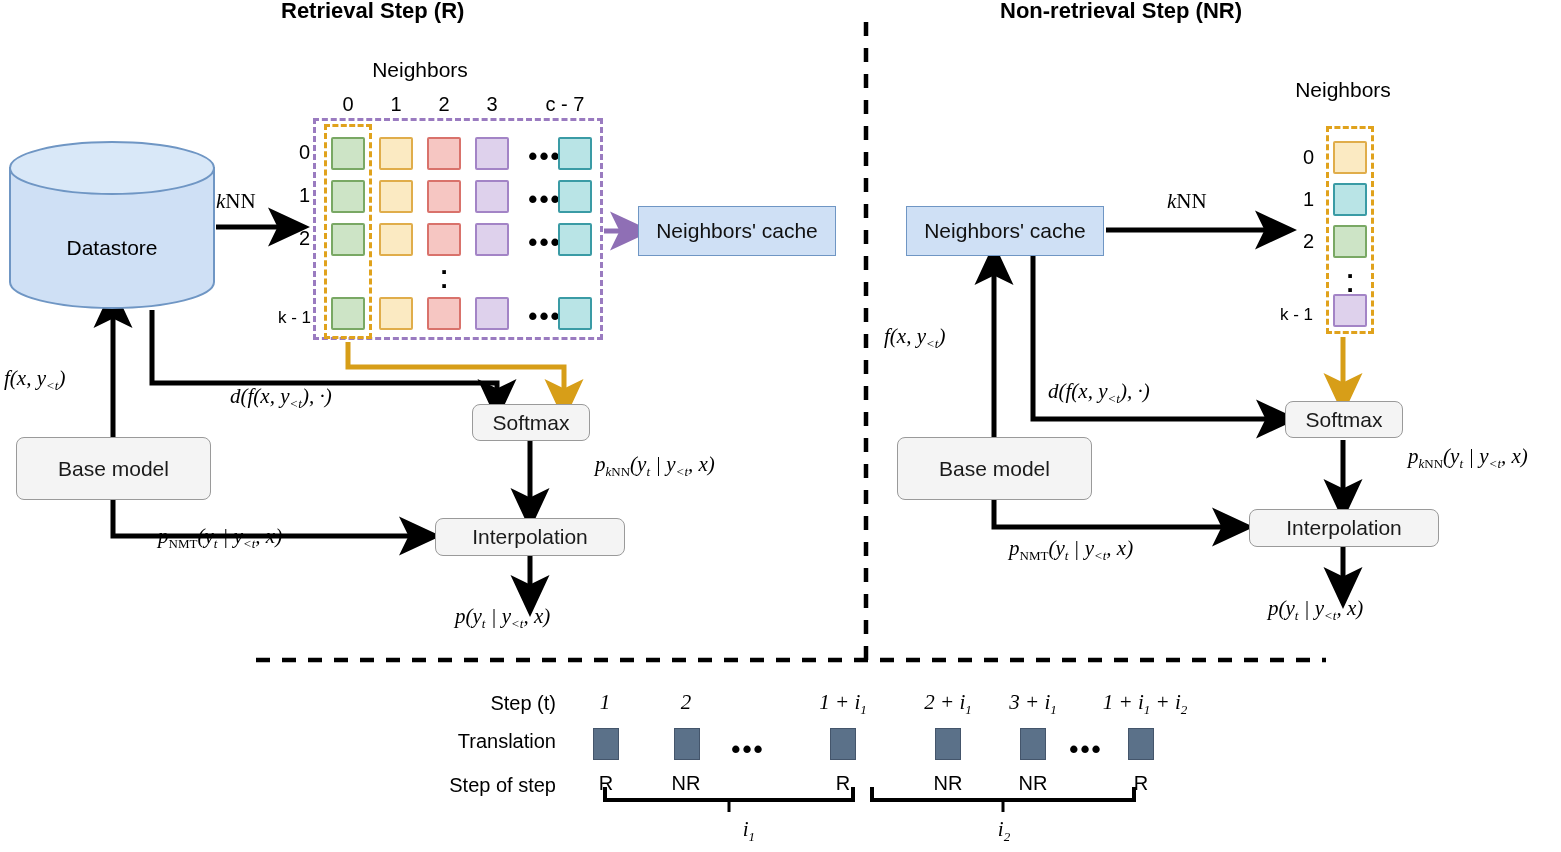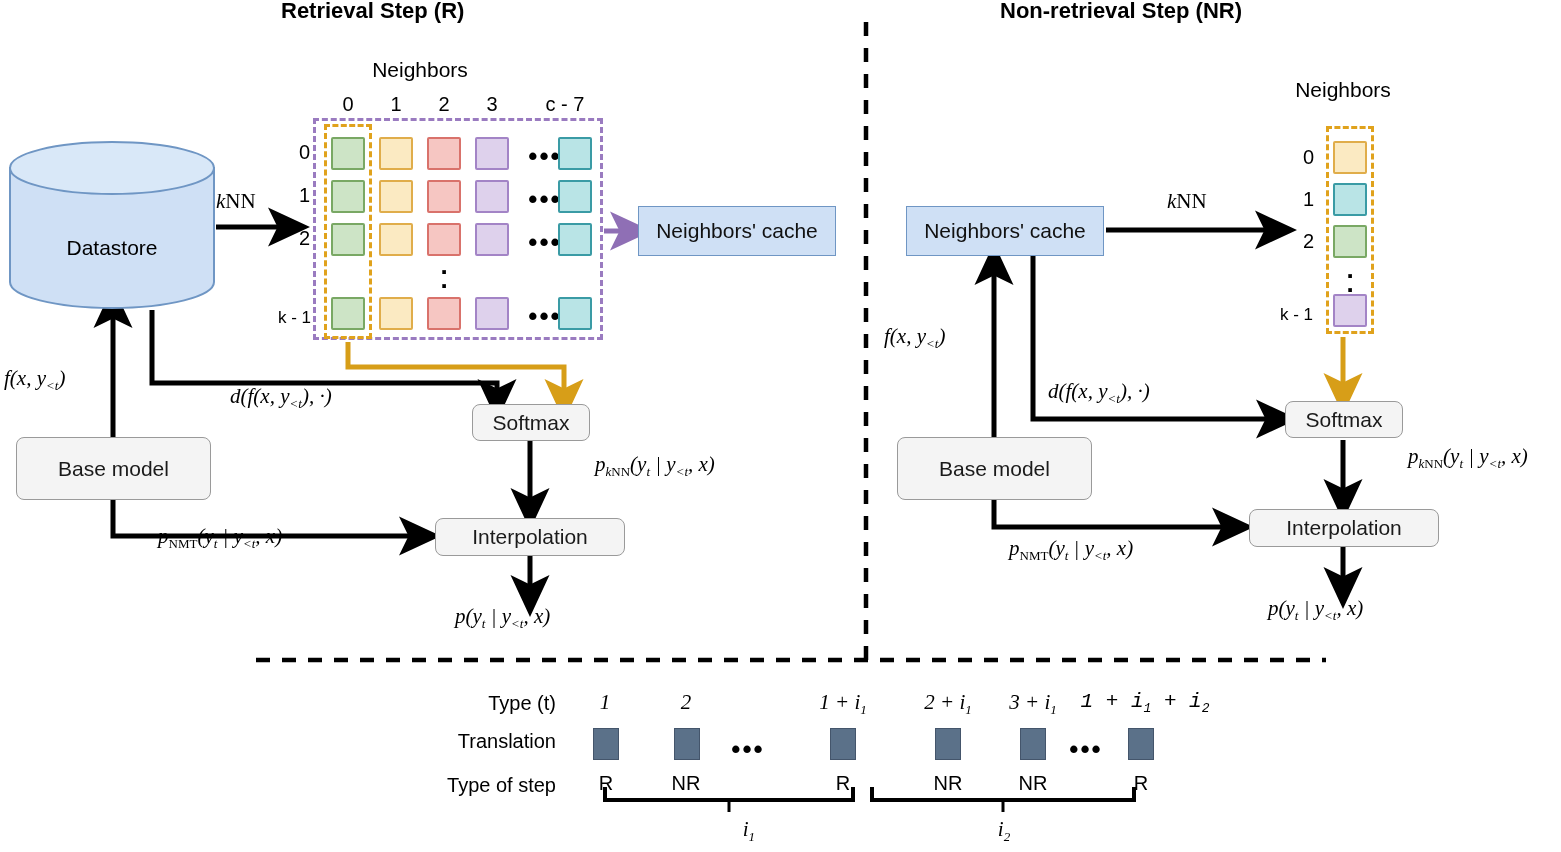--- a/index.html
+++ b/index.html
@@ -284,31 +284,31 @@
     <i>p</i><sub style="font-size:13px;"><i>k</i><span style="font-style:normal;">NN</span></sub>(<i>y<sub style="font-size:13px;">t</sub></i> | <i>y</i><sub style="font-size:13px;"><i>&lt;t</i></sub>,&nbsp;<i>x</i>)
   </div>
   <div class="abs mathlbl" style="left:1009px; top:536px;">
     <i>p</i><sub style="font-size:13px;"><span style="font-style:normal;">NMT</span></sub>(<i>y<sub style="font-size:13px;">t</sub></i> | <i>y</i><sub style="font-size:13px;"><i>&lt;t</i></sub>,&nbsp;<i>x</i>)
   </div>
   <div class="abs mathlbl" style="left:1268px; top:596px;">
     <i>p</i>(<i>y<sub style="font-size:13px;">t</sub></i> | <i>y</i><sub style="font-size:13px;"><i>&lt;t</i></sub>,&nbsp;<i>x</i>)
   </div>
 
   <div class="abs plain" style="left:416px; top:692px; width:140px; text-align:right;">
-    <span>Type (t)</span>
+    <span>Step (t)</span>
   </div>
   <div class="abs plain" style="left:416px; top:730px; width:140px; text-align:right;">Translation</div>
-  <div class="abs plain" style="left:416px; top:774px; width:140px; text-align:right;">Type of step</div>
+  <div class="abs plain" style="left:416px; top:774px; width:140px; text-align:right;">Step of step</div>
 
   <div class="abs mathlbl" style="left:580px; top:690px; width:50px; text-align:center;">1</div>
   <div class="abs mathlbl" style="left:661px; top:690px; width:50px; text-align:center;">2</div>
   <div class="abs mathlbl" style="left:795px; top:690px; width:96px; text-align:center;">1 + <i>i</i><sub style="font-size:13px;">1</sub></div>
   <div class="abs mathlbl" style="left:900px; top:690px; width:96px; text-align:center;">2 + <i>i</i><sub style="font-size:13px;">1</sub></div>
   <div class="abs mathlbl" style="left:985px; top:690px; width:96px; text-align:center;">3 + <i>i</i><sub style="font-size:13px;">1</sub></div>
-  <div class="abs mathlbl" style="left:1080px; top:690px; width:130px; text-align:center;font-family:Liberation Mono, monospace;">1 + <i>i</i><sub style="font-size:13px;">1</sub> + <i>i</i><sub style="font-size:13px;">2</sub></div>
+  <div class="abs mathlbl" style="left:1080px; top:690px; width:130px; text-align:center;">1 + <i>i</i><sub style="font-size:13px;">1</sub> + <i>i</i><sub style="font-size:13px;">2</sub></div>
 
   <div class="abs tlsq" style="left:593px; top:728px; width:26px; height:32px;"></div>
   <div class="abs tlsq" style="left:674px; top:728px; width:26px; height:32px;"></div>
   <div class="abs dots" style="left:722px; top:736px; width:52px; text-align:center;">•••</div>
   <div class="abs tlsq" style="left:830px; top:728px; width:26px; height:32px;"></div>
   <div class="abs tlsq" style="left:935px; top:728px; width:26px; height:32px;"></div>
   <div class="abs tlsq" style="left:1020px; top:728px; width:26px; height:32px;"></div>
   <div class="abs dots" style="left:1060px; top:736px; width:52px; text-align:center;">•••</div>
   <div class="abs tlsq" style="left:1128px; top:728px; width:26px; height:32px;"></div>
 

